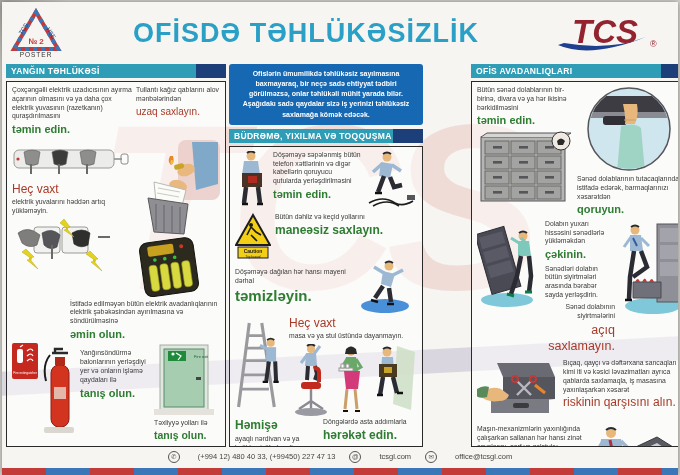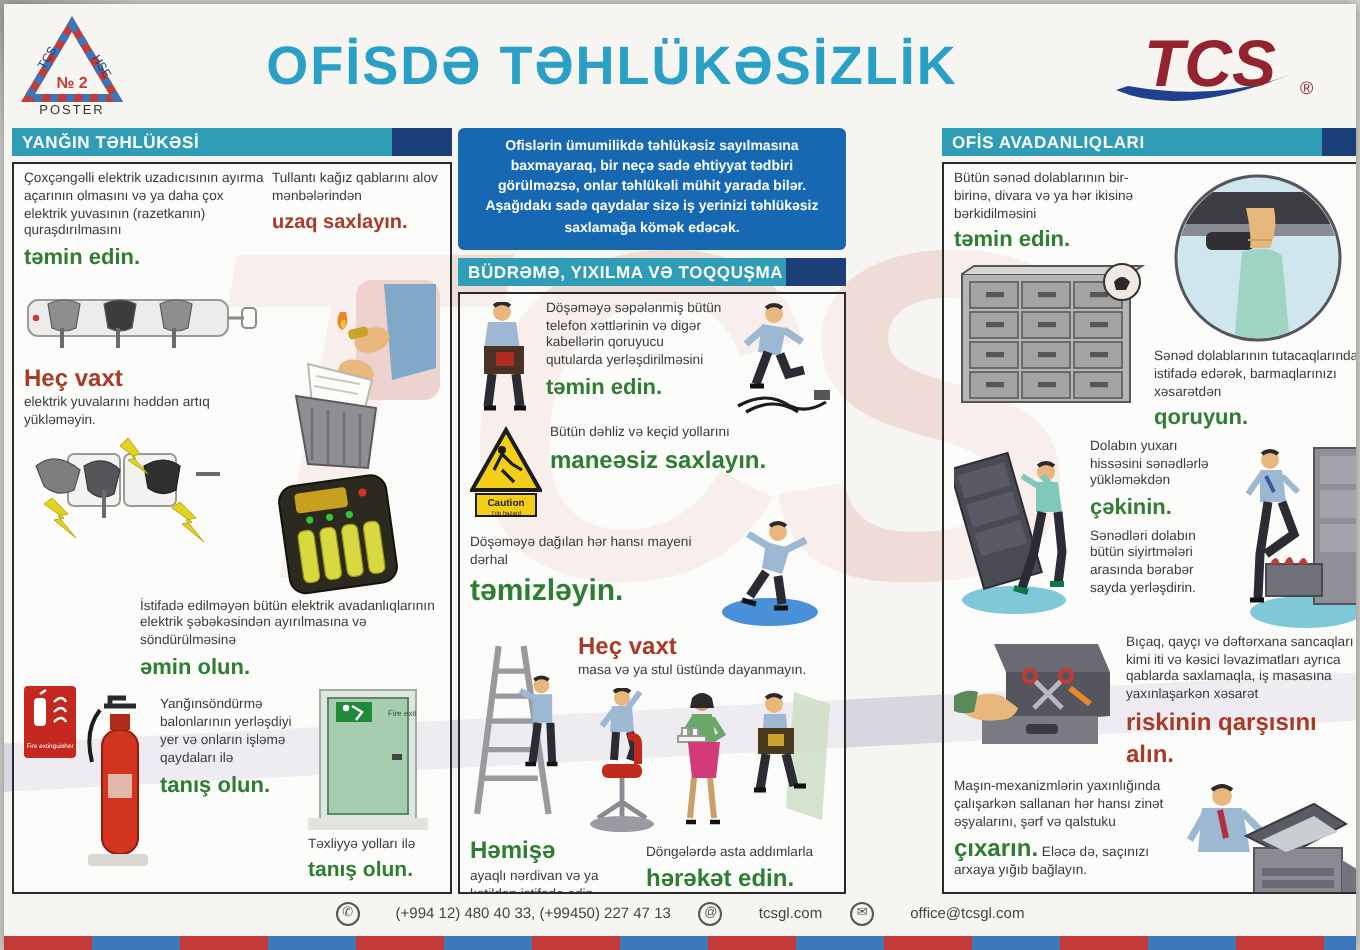--- a/index.html
+++ b/index.html
@@ -14,21 +14,21 @@
   .cols{position:relative;z-index:2;display:flex;gap:3px;padding:2px 4px 0 4px;height:385px;box-sizing:border-box;}
   .col{display:flex;flex-direction:column;box-sizing:border-box;}
   .c1{width:258px;}.c2{width:194px;}.c3{flex:1;padding-left:45px;}
   .bar{display:flex;height:14px;flex:0 0 14px;}
   .bar .lbl{flex:1;background:#2e9db5;color:#fff;font-size:8.5px;font-weight:bold;line-height:14px;padding-left:5px;letter-spacing:.3px;white-space:nowrap;}
   .bar .cap{flex:0 0 30px;background:#1d3f79;}
   .panel{flex:1;border:1.6px solid #2a2a2a;margin-top:3px;padding:4px 5px;overflow:hidden;position:relative;background:rgba(255,255,255,.55);}
   .intro{background:#1668b3;color:#fff;font-size:7px;font-weight:bold;text-align:center;border-radius:3px;padding:5px 7px;line-height:1.45;margin-bottom:4px;}
   .t{font-size:6.8px;color:#3a3a3a;line-height:1.3;margin:0 0 3px 0;}
   .eg{display:block;color:#2e7d32;font-weight:bold;font-size:11px;margin-top:1px;}
-  .er{display:block;color:#a93a28;font-weight:bold;font-size:11px;margin-top:1px;}
+  .er{display:block;color:#a93a28;font-weight:normal;font-size:11px;margin-top:1px;}
   .lead{display:block;font-size:12px;margin:0 0 1px 0;}
   .leadtxt{display:block;}
   .row{display:flex;gap:4px;align-items:flex-start;}
   .grow{flex:1;}
   svg{display:block;}
   
   .foot{position:relative;z-index:2;height:19px;display:flex;align-items:center;justify-content:center;gap:14px;font-size:7.5px;color:#444;}
   .fitem{display:flex;align-items:center;gap:18px;}
   .cic{width:10px;height:10px;border:1px solid #555;border-radius:50%;font-size:6.5px;line-height:10px;text-align:center;color:#555;}
   .stripes{position:absolute;left:0;bottom:0;width:100%;height:7px;z-index:3;background:repeating-linear-gradient(90deg,#c23b38 0 44px,#3a76b8 44px 88px);}
@@ -291,21 +291,21 @@
                     <path d="M10 5 q4 -3 8 0" stroke="#2a2a2a" stroke-width="2" fill="none"></path>
                 <path d="M9 13 h11 l1 14 h-13 Z" fill="#9db8d2"></path>
                 <rect x="6" y="20" width="18" height="13" fill="#4a3a20"></rect>
                     <rect x="11" y="23" width="8" height="6" fill="#caa42a"></rect>
                 <path d="M10 33 l-3 18 M20 33 l4 16" stroke="#2b2b33" stroke-width="4.5" fill="none"></path>
                 <path d="M4 51 h6 M24 49 h6" stroke="#111" stroke-width="2.5"></path>
               </svg>
             </div>
           </div>
         </div>
-        <div class="row" style="align-items:center">
+        <div class="row" style="align-items:flex-start">
           <p class="t" style="width:84px">
             <span class="eg lead" style="font-size:12px">Həmişə</span>
             <span class="leadtxt">ayaqlı nərdivan və ya kətildən istifadə edin.</span>
           </p>
           <p class="t grow">
             <span>Döngələrdə asta addımlarla</span>
             <span class="eg" style="font-size:12px">hərəkət edin.</span>
           </p>
         </div>
       </div>
@@ -394,20 +394,24 @@
             <path d="M42 23 l-8 -5 M50 24 l-6 -6" stroke="#7ec8bc" stroke-width="3"></path>
             <path d="M44 36 l-4 20 l-6 18 M52 36 l2 20 l-2 16" stroke="#2b2b33" stroke-width="4.5" fill="none"></path>
             <path d="M30 74 l7 2 M48 72 h7" stroke="#0a7a4a" stroke-width="3"></path>
           </svg>
           <div class="grow">
             <p class="t">
               <span>Dolabın yuxarı hissəsini sənədlərlə yükləməkdən</span>
               <span class="eg">çəkinin.</span>
             </p>
             <p class="t">Sənədləri dolabın bütün siyirtmələri arasında bərabər sayda yerləşdirin.</p>
+            <p class="t" style="text-align:right">
+              <span>Sənəd dolabının siyirtmələrini</span>
+              <span class="er" style="font-size:12.5px">açıq saxlamayın.</span>
+            </p>
           </div>
           <svg width="66" height="96" viewBox="0 0 66 96">
             <ellipse cx="34" cy="86" rx="28" ry="8" fill="#7ec8d9"></ellipse>
             <rect x="38" y="4" width="26" height="78" fill="#8f8f97" stroke="#55555a"></rect>
             <rect x="41" y="8" width="20" height="14" fill="#a3a3ab"></rect>
                 <rect x="41" y="25" width="20" height="14" fill="#a3a3ab"></rect>
                 <rect x="41" y="42" width="20" height="14" fill="#a3a3ab"></rect>
             <path d="M14 62 h28 v16 h-28 Z" fill="#70707a" stroke="#4a4a52"></path>
             <path d="M16 62 q3 -6 5 0 M23 62 q3 -7 5 0 M30 62 q3 -6 5 0" fill="#c23b38"></path>
             <circle cx="16" cy="10" r="4.5" fill="#e8b77c"></circle>

